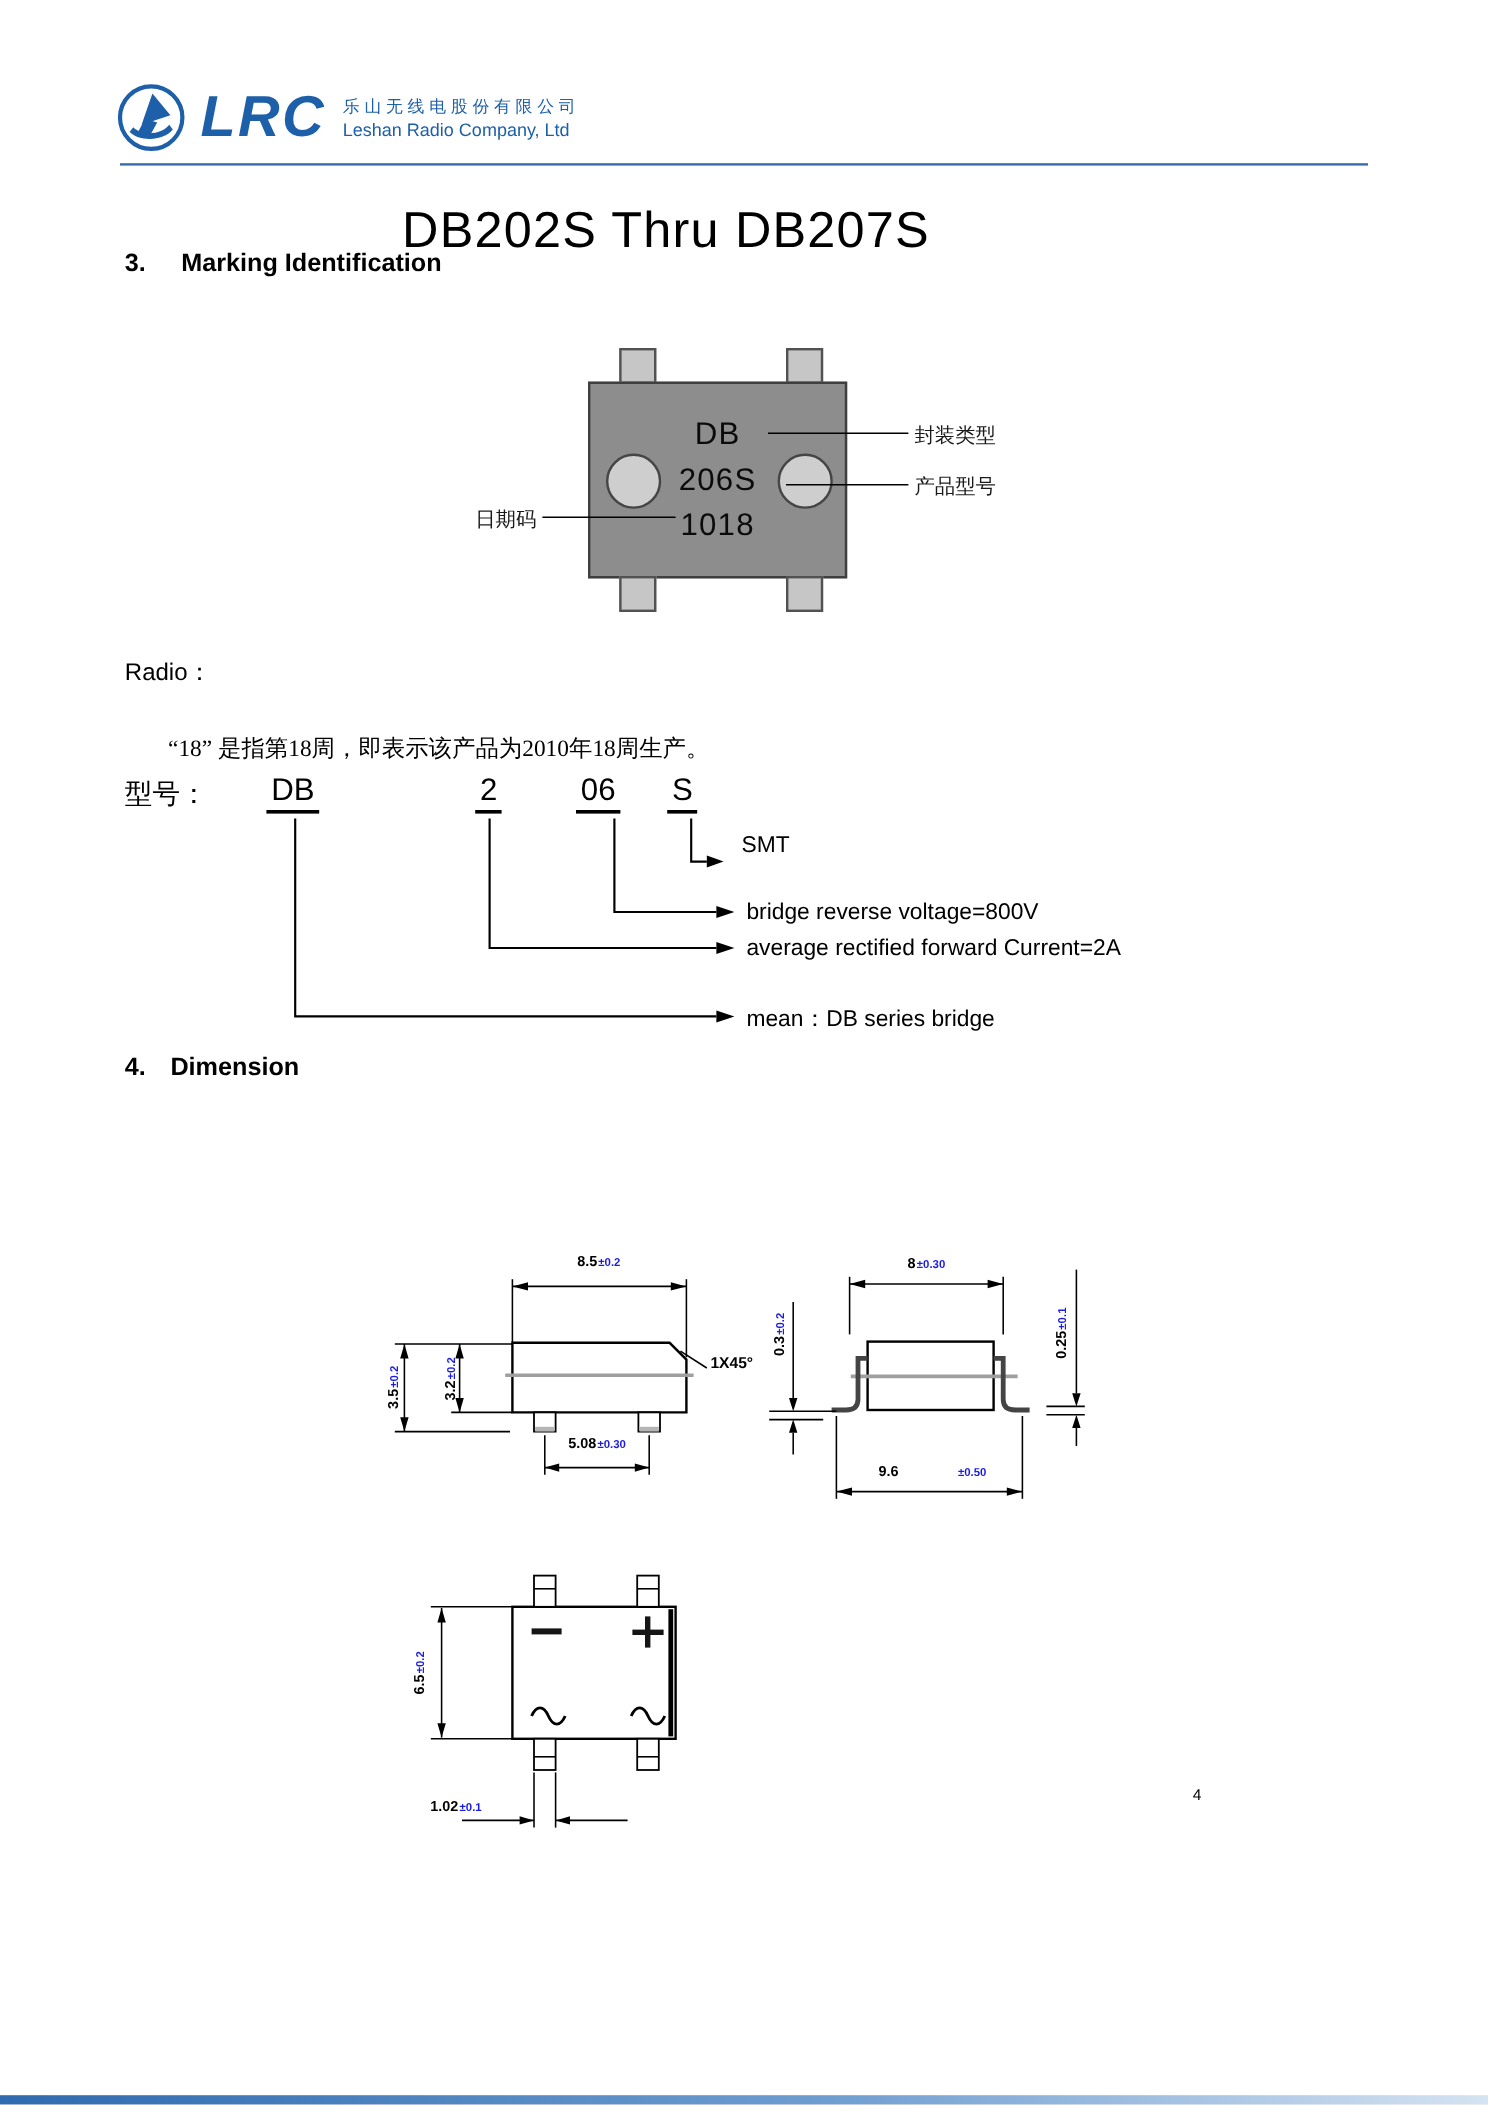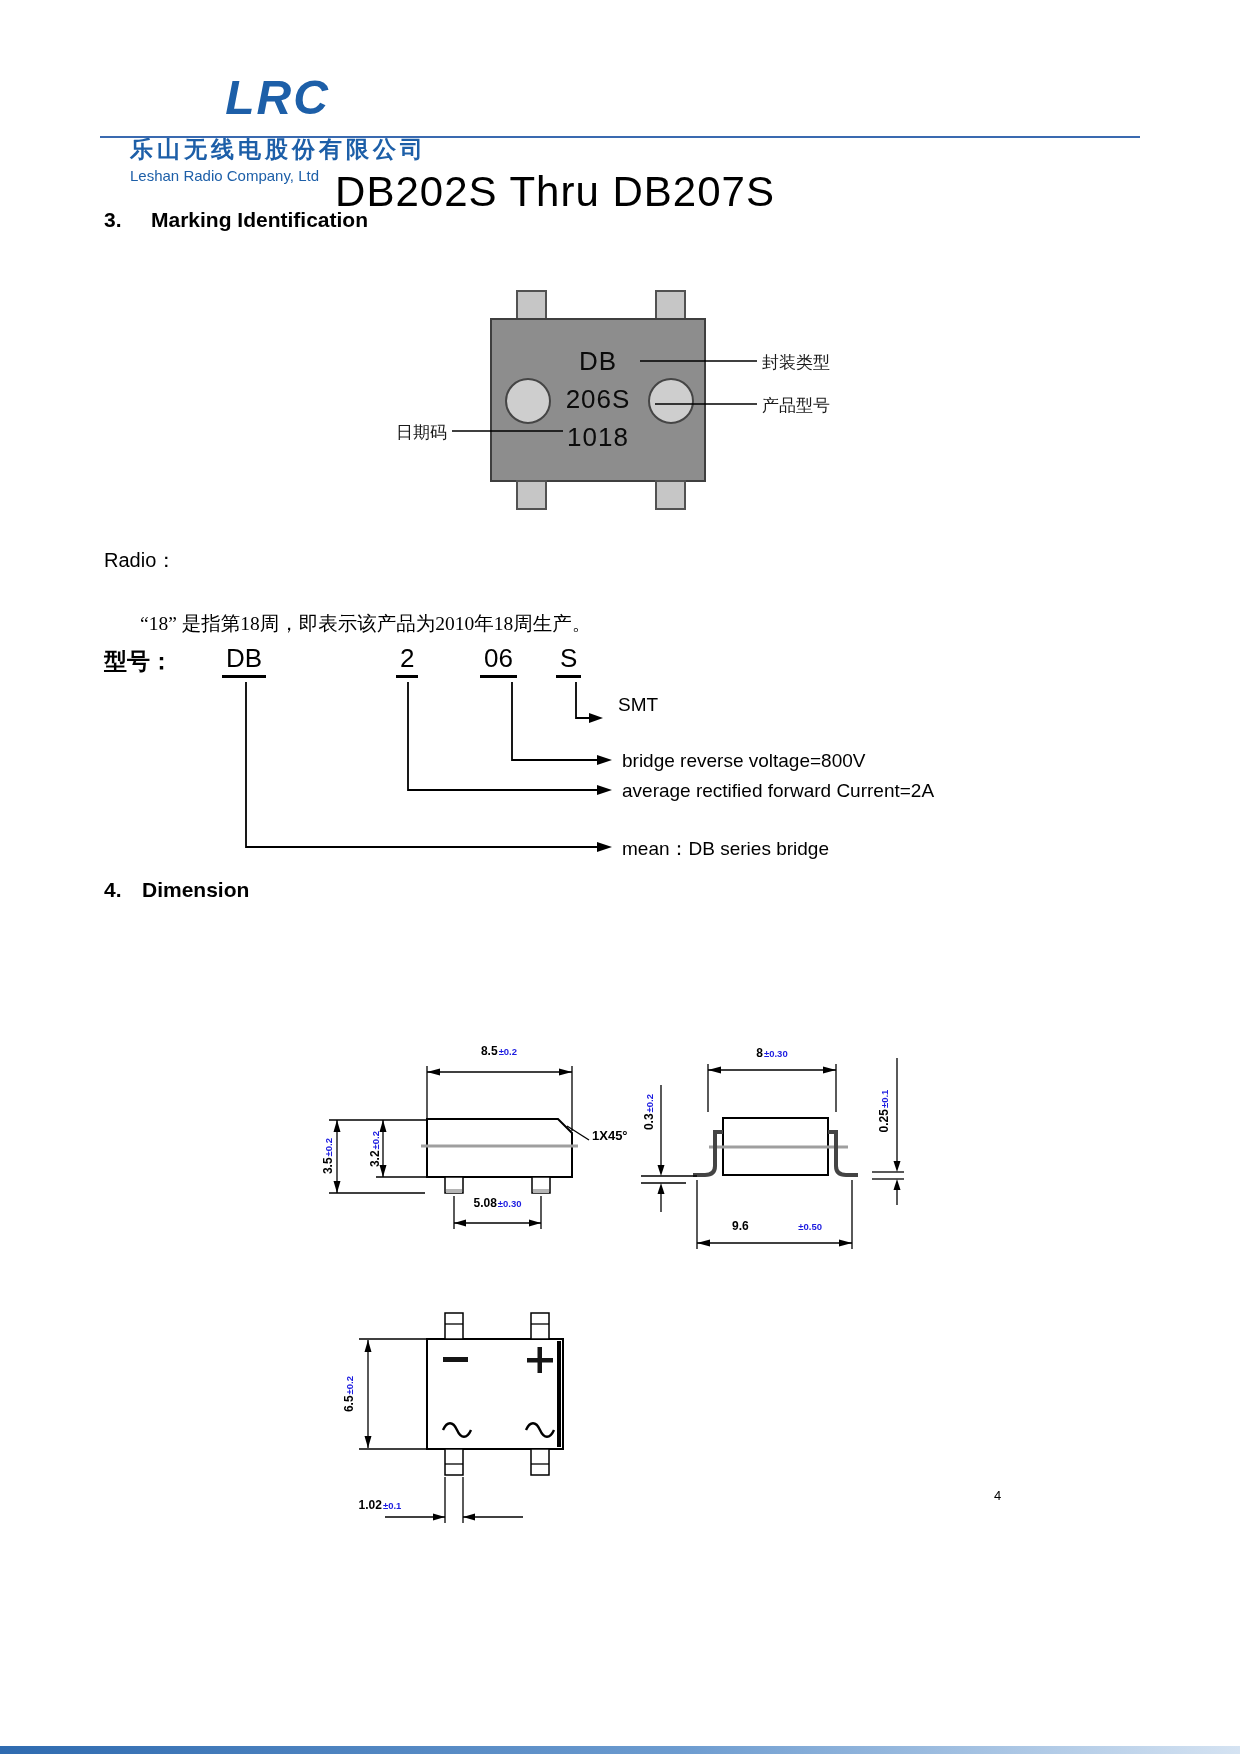--- a/index.html
+++ b/index.html
@@ -3,21 +3,21 @@
 <meta charset="utf-8">
 <style>
   html,body{margin:0;padding:0;background:#e8e8e8;}
   .page{position:relative;width:1240px;height:1754px;background:#ffffff;margin:0 auto;
         font-family:"Liberation Sans",sans-serif;overflow:hidden;}
   .abs{position:absolute;}
   
   .logo-wrap{display:flex;align-items:center;gap:12px;}
   .lrc-text{font-size:48px;font-weight:bold;font-style:italic;color:#1d5fa8;letter-spacing:2px;line-height:1;}
   .company{display:flex;flex-direction:column;justify-content:center;margin-left:2px;}
-  .company-cn{font-size:23px;font-weight:bold;color:#1d5fa8;letter-spacing:4px;font-family:"Liberation Serif",serif;}
+  .company-cn{font-size:14px;font-weight:normal;color:#1d5fa8;letter-spacing:4px;font-family:"Liberation Serif",serif;}
   .company-en{font-size:15px;color:#1d5fa8;margin-top:2px;}
   .hr-blue{background:#3a6ab0;height:2px;}
   
   .doc-title{font-size:42px;color:#000;text-align:center;letter-spacing:1px;margin-top:24px;}
   .sec-head{font-size:21px;font-weight:bold;color:#000;}
   .secnum3{display:inline-block;width:47px;}
   .secnum4{display:inline-block;width:38px;}
   
   .chip-body{background:#8d8d8d;border:2px solid #3f3f3f;}
   .chip-tab{background:#c6c6c6;border:2px solid #525252;}
@@ -39,21 +39,21 @@
   .chamfer-label{font-size:13px;font-weight:bold;color:#000;white-space:nowrap;}
   .pagenum{font-size:13px;color:#000;}
   .bottom-bar{background:linear-gradient(to right,#2f6bb0 0%,#6d9cd0 55%,#d5e3f2 100%);}
   svg.overlay{position:absolute;left:0;top:0;pointer-events:none;}
 </style>
 </head>
 <body>
 
 <div class="page">
 
-  <div class="abs logo-wrap" style="left:128px;top:62px;height:72px;flex-direction:column;">
+  <div class="abs logo-wrap" style="left:97px;top:62px;height:72px;">
     <svg width="58" height="58" viewBox="0 0 58 58">
       <circle cx="29" cy="29" r="26" fill="none" stroke="#1d5fa8" stroke-width="3.5"></circle>
       <polygon points="30,9 45,27 21,35" fill="#1d5fa8"></polygon>
       <polygon points="24,30 34,33 28,44 18,41" fill="#1d5fa8"></polygon>
       <path d="M11,41 C19,49 39,49 47,39 L44,35 C37,44 21,44 14,37 Z" fill="#1d5fa8"></path>
     </svg>
     <span class="lrc-text">LRC</span>
     <span class="company">
       <span class="company-cn">乐山无线电股份有限公司</span>
       <span class="company-en">Leshan Radio Company, Ltd</span>
@@ -77,21 +77,21 @@
   <div class="abs chip-text" style="left:543px;top:346px;">DB</div>
   <div class="abs chip-text" style="left:543px;top:384px;">206S</div>
   <div class="abs chip-text" style="left:543px;top:422px;">1018</div>
   <div class="abs callout-label" style="left:762px;top:351px;">封装类型</div>
   <div class="abs callout-label" style="left:762px;top:394px;">产品型号</div>
   <div class="abs callout-label" style="left:396px;top:421px;">日期码</div>
 
   <div class="abs note-label" style="left:104px;top:547px;">Radio：</div>
   <div class="abs note-line" style="left:104px;top:610px;margin-left:36px;">“18” 是指第18周，即表示该产品为2010年18周生产。</div>
 
-  <div class="abs model-label" style="left:104px;top:646px;font-weight:bold;">型号：</div>
+  <div class="abs model-label" style="left:104px;top:646px;">型号：</div>
   <div class="abs upart" style="left:222px;top:644px;">DB</div>
   <div class="abs upart" style="left:396px;top:644px;">2</div>
   <div class="abs upart" style="left:480px;top:644px;">06</div>
   <div class="abs upart" style="left:556px;top:644px;">S</div>
   <div class="abs arrow-label" style="left:618px;top:694px;">SMT</div>
   <div class="abs arrow-label" style="left:622px;top:750px;">bridge reverse voltage=800V</div>
   <div class="abs arrow-label" style="left:622px;top:780px;">average rectified forward Current=2A</div>
   <div class="abs arrow-label" style="left:622px;top:836px;">mean：DB series bridge</div>
 
   <div class="abs sec-head" style="left:104px;top:878px;">

